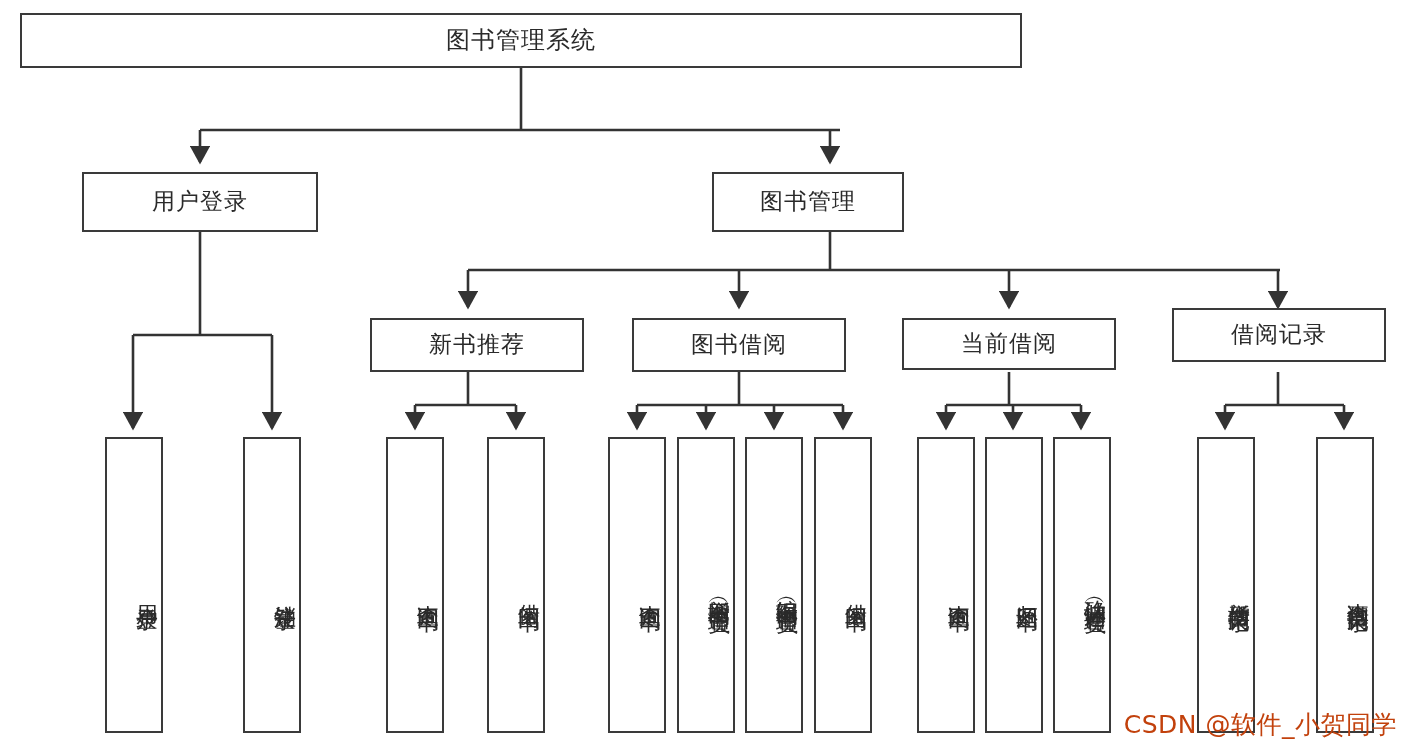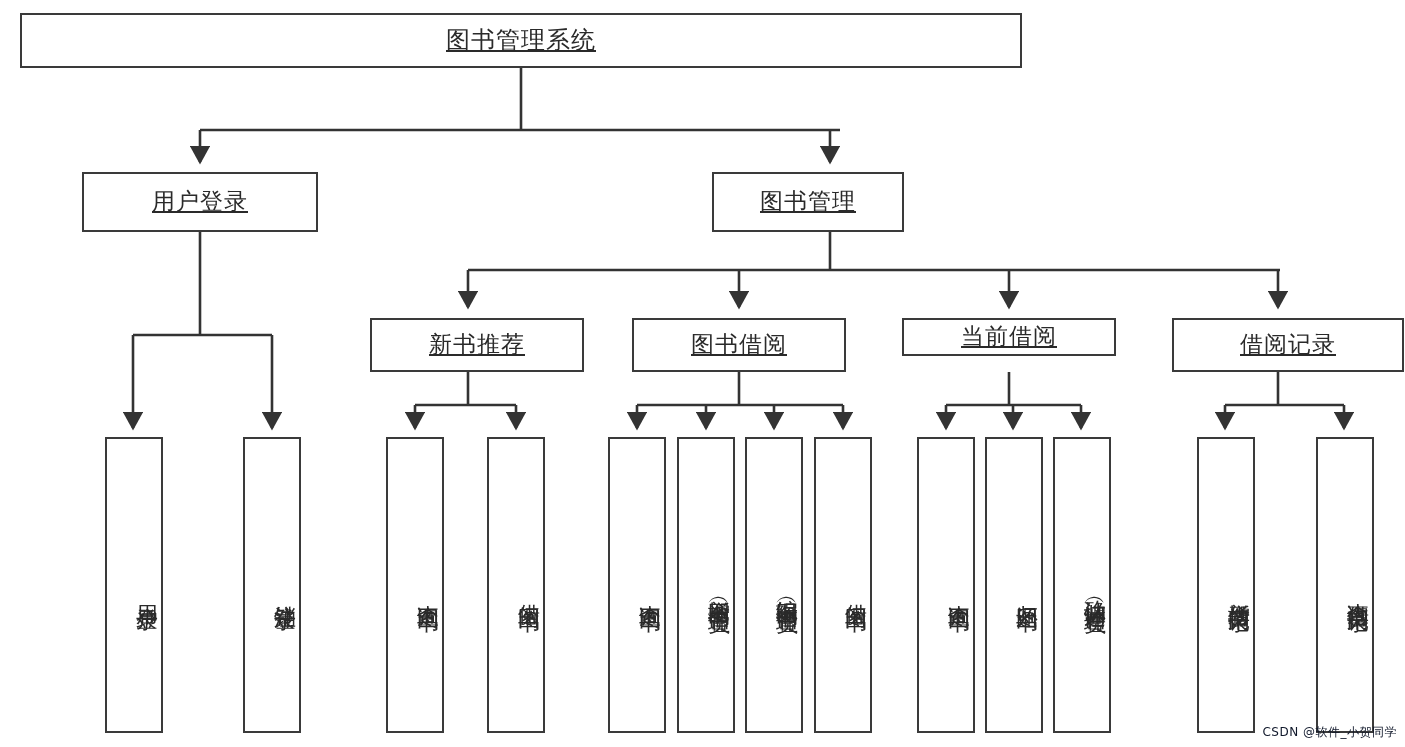--- a/index.html
+++ b/index.html
@@ -32,21 +32,20 @@
     border: 2.5px solid #3a3a3a;
     display: flex;
     align-items: center;
     justify-content: center;
     color: #2a2a2a;
   }
   .node.horiz {
     font-size: 23px;
     letter-spacing: 1px;
     line-height: 1.2;
-    text-decoration: underline;
   }
   .node.vert {
     writing-mode: vertical-rl;
     text-orientation: upright;
     font-size: 22px;
     letter-spacing: 2px;
     align-items: flex-start;
     justify-content: center;
     padding-top: 12px;
     line-height: 1.25;
@@ -56,22 +55,22 @@
     text-orientation: upright;
     white-space: nowrap;
   }
   .node.root {
     font-size: 24px;
   }
   #watermark {
     position: absolute;
     right: 8px;
     bottom: 6px;
-    font-size: 12px;
-    color: #0f172a;
+    font-size: 25px;
+    color: #c2410c;
     letter-spacing: 0.5px;
     white-space: nowrap;
   }
 </style>
 </head>
 <body>
 
 <div id="canvas">
 
   <svg id="edges" viewBox="0 0 1405 747" width="1405" height="747">
@@ -134,24 +133,24 @@
   <div class="node horiz" style="left:712px; top:172px; width:192px; height:60px;">
     <span class="lbl">图书管理</span>
   </div>
 
   <div class="node horiz" style="left:362px; top:318px; width:214px; height:54px;margin-left:8px;">
     <span class="lbl">新书推荐</span>
   </div>
   <div class="node horiz" style="left:632px; top:318px; width:214px; height:54px;">
     <span class="lbl">图书借阅</span>
   </div>
-  <div class="node horiz" style="left:902px; top:318px; width:214px; height:38px;">
+  <div class="node horiz" style="left:902px; top:318px; width:214px; height:52px;">
     <span class="lbl">当前借阅</span>
   </div>
-  <div class="node horiz" style="left:1172px; top:318px; width:232px; height:54px;">
+  <div class="node horiz" style="left:1172px; top:308px; width:214px; height:54px;">
     <span class="lbl">借阅记录</span>
   </div>
 
   <div class="node vert" style="left:105px; top:437px; width:58px; height:296px;">
     <span class="lbl">用户登录</span>
   </div>
   <div class="node vert" style="left:243px; top:437px; width:58px; height:296px;">
     <span class="lbl">注销登录</span>
   </div>
 

